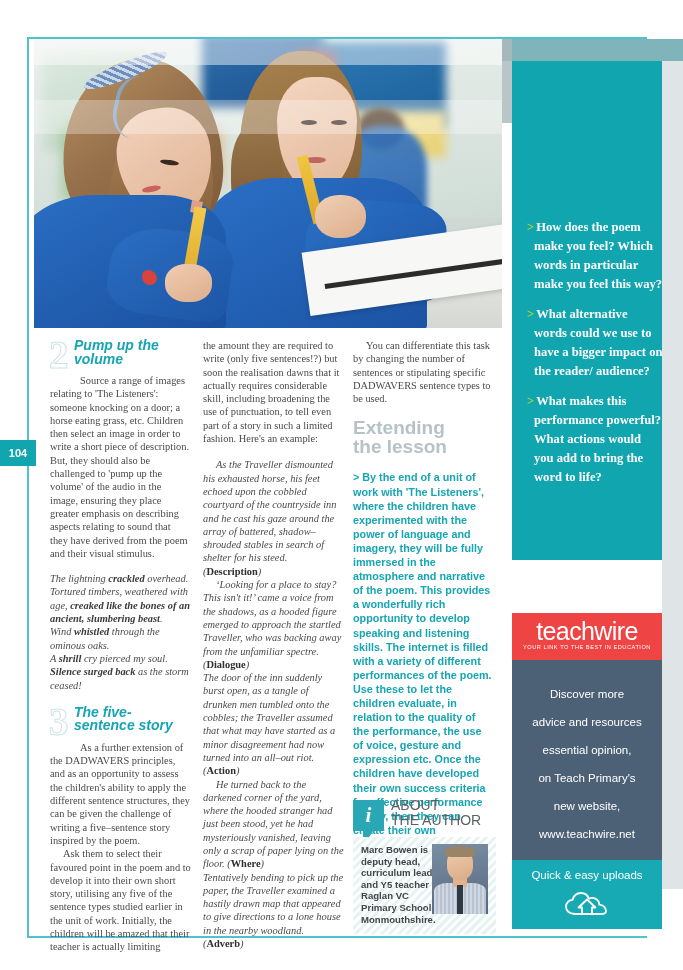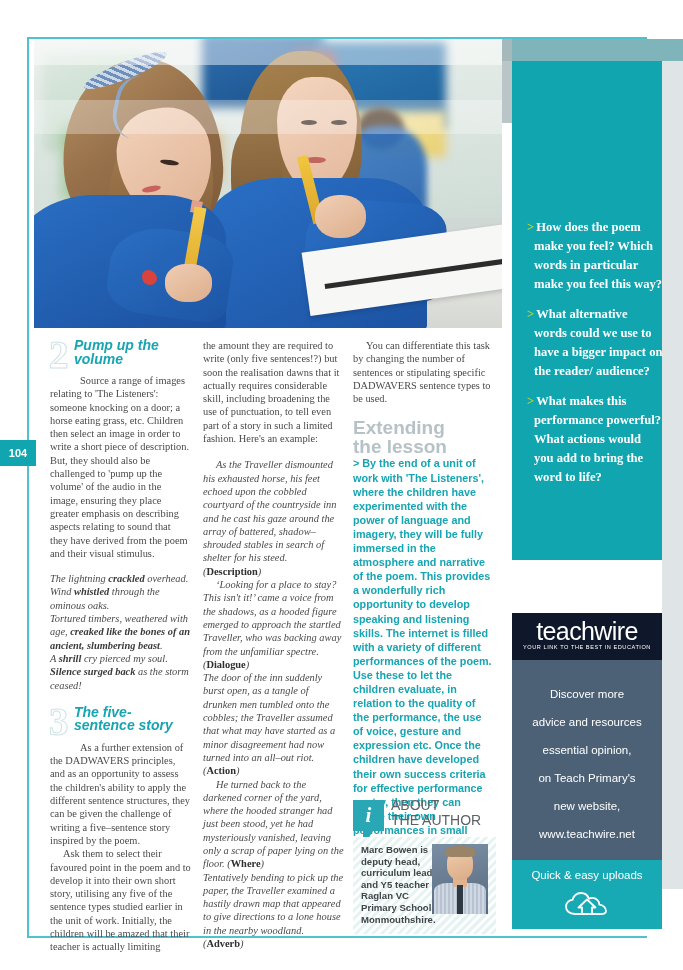--- a/index.html
+++ b/index.html
@@ -179,21 +179,21 @@
     font-size:12.6px; line-height:19px;
     font-weight:bold;
     margin-bottom:11px;
     text-indent:-7px; padding-left:7px;
   }
   .q-arrow { color:#b9d832; font-weight:bold; margin-right:2px; }
 
   
   #tw-logo-box {
     position:absolute; left:512px; top:613px; width:150px; height:47px;
-    background:#0f172a;
+    background:#ef4444;
   }
   #tw-word {
     position:absolute; left:0; top:4px; width:100%;
     text-align:center; color:#ffffff;
     font-family:"Liberation Sans", sans-serif;
     font-size:25px; font-weight:normal; letter-spacing:-.6px;
   }
   #tw-tag {
     position:absolute; left:0; top:31px; width:100%;
     text-align:center; color:#ffffff;
@@ -271,21 +271,21 @@
   .example {
     font-style:italic; margin-top:0;
   }
   .example b { font-style:normal; font-weight:bold; color:#2e2e2e; }
 
   
   #ext-head {
     font-family:"Liberation Sans", sans-serif;
     font-weight:bold; font-size:19px; line-height:18.5px;
     color:#b6c2c6;
-    margin-top:14px; margin-bottom:0;
+    margin-top:14px; margin-bottom:14px;
   }
   #ext-body {
     font-family:"Liberation Sans", sans-serif;
     font-weight:bold;
     color:#17a5b3;
     font-size:10.8px; line-height:14.1px;
   }
   #ext-arrow { color:#17a5b3; }
 
   
@@ -451,22 +451,22 @@
 
   <div class="col" id="col1">
     <div class="head-block">
       <div class="big-num">2</div>
       <div class="head-title">Pump up the volume</div>
     </div>
     <p class="head-first">Source a range of images relating to 'The Listeners': someone knocking on a door; a horse eating grass, etc. Children then select an image in order to write a short piece of description. But, they should also be challenged to 'pump up the volume' of the audio in the image, ensuring they place greater emphasis on describing aspects relating to sound that they have derived from the poem and their visual stimulus.</p>
 
     <div class="italic-block">
       <p><span>The lightning </span><b>crackled</b><span> overhead.</span></p>
+      <p><span>Tortured timbers, weathered with age, </span><b>creaked like the bones of an ancient, slumbering beast</b><span>.</span></p>
       <p><span>Wind </span><b>whistled</b><span> through the ominous oaks.</span></p>
-      <p><span>Tortured timbers, weathered with age, </span><b>creaked like the bones of an ancient, slumbering beast</b><span>.</span></p>
       <p><span>A </span><b>shrill</b><span> cry pierced my soul.</span></p>
       <p><span></span><b>Silence surged back</b><span> as the storm ceased!</span></p>
     </div>
 
     <div class="head-block" style="margin-top:14px">
       <div class="big-num">3</div>
       <div class="head-title">The five-sentence story</div>
     </div>
     <p class="head-first">As a further extension of the DADWAVERS principles, and as an opportunity to assess the children's ability to apply the different sentence structures, they can be given the challenge of writing a five–sentence story inspired by the poem.</p>
     <p class="indent">Ask them to select their favoured point in the poem and to develop it into their own short story, utilising any five of the sentence types studied earlier in the unit of work. Initially, the children will be amazed that their teacher is actually limiting</p>

